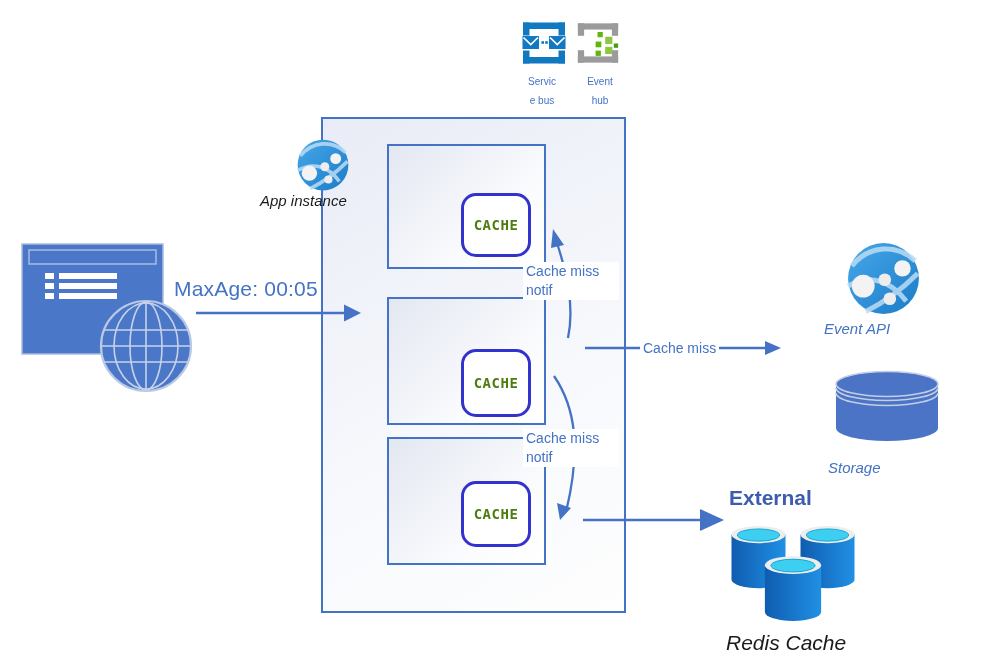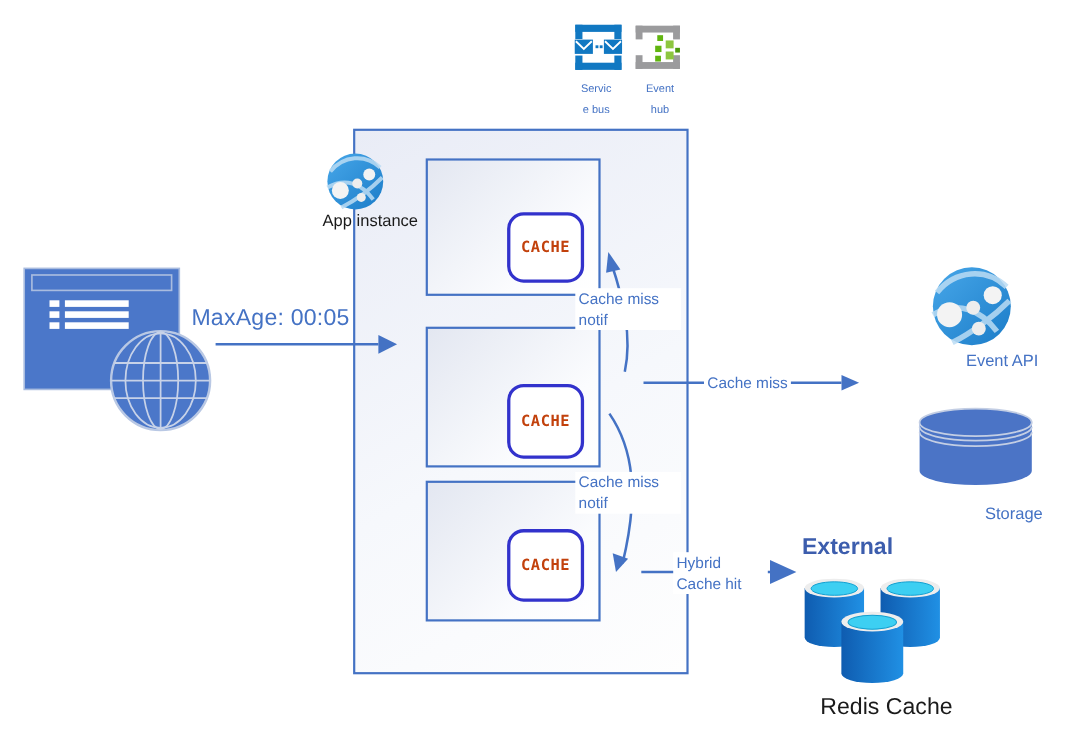--- a/index.html
+++ b/index.html
@@ -19,33 +19,33 @@
     left:387px;width:159px;
     border:2px solid #4472C4;
     background:linear-gradient(135deg,#E3E7F1 0%,#FBFCFE 70%,#FFFFFF 100%);
     z-index:2;box-sizing:border-box;
   }
   .cache-badge{
     position:absolute;width:70px;height:64px;
     border:3px solid #3232CC;border-radius:15px;background:#ffffff;
     display:flex;align-items:center;justify-content:center;
     font-family:"DejaVu Sans Mono", monospace;font-weight:bold;font-size:14px;
-    letter-spacing:0.5px;color:#c2410c;box-sizing:border-box;
+    letter-spacing:0.5px;color:#4d7c0f;box-sizing:border-box;
   }
   .arrows{left:0;top:0;z-index:4;pointer-events:none;}
   .lbl{z-index:5;color:#4472C4;}
   .lbl-dark{color:#1A1A1A;}
   .notif-lbl{
     font-size:14px;line-height:19px;text-align:left;background:#ffffff;
     padding:0 3px;
   }
   .icon{z-index:6;}
   .maxage{font-size:21px;letter-spacing:0.2px;}
   .external{font-size:21px;font-weight:700;color:#3C5DAD;}
-  .node-lbl{font-size:15px;text-align:right;}
+  .node-lbl{font-size:15px;text-align:left;font-style:italic;}
   .small-lbl{font-size:10px;line-height:19px;text-align:center;}
 </style>
 </head>
 <body>
 
 <div class="canvas">
 
   <div class="abs big-box"></div>
 
   <div class="abs inst" style="top:144px;height:125px;">
@@ -83,24 +83,20 @@
 
   <div class="abs lbl notif-lbl" style="left:523px;top:262px;width:90px;">
     <div>Cache miss</div>
     <div>notif</div>
   </div>
   <div class="abs lbl notif-lbl" style="left:523px;top:429px;width:90px;">
     <div>Cache miss</div>
     <div>notif</div>
   </div>
   <div class="abs lbl notif-lbl" style="left:640px;top:339px;">Cache miss</div>
-  <div class="abs lbl notif-lbl" style="left:612px;top:502px;width:80px;">
-    <div>Hybrid</div>
-    <div>Cache hit</div>
-  </div>
   <div class="abs lbl maxage" style="left:174px;top:277px;">MaxAge: 00:05</div>
   <div class="abs lbl external" style="left:729px;top:486px;">External</div>
 
   <div class="abs lbl small-lbl" style="left:512px;top:72px;width:60px;">
     <div>Servic</div>
     <div>e bus</div>
   </div>
   <div class="abs lbl small-lbl" style="left:570px;top:72px;width:60px;">
     <div>Event</div>
     <div>hub</div>

